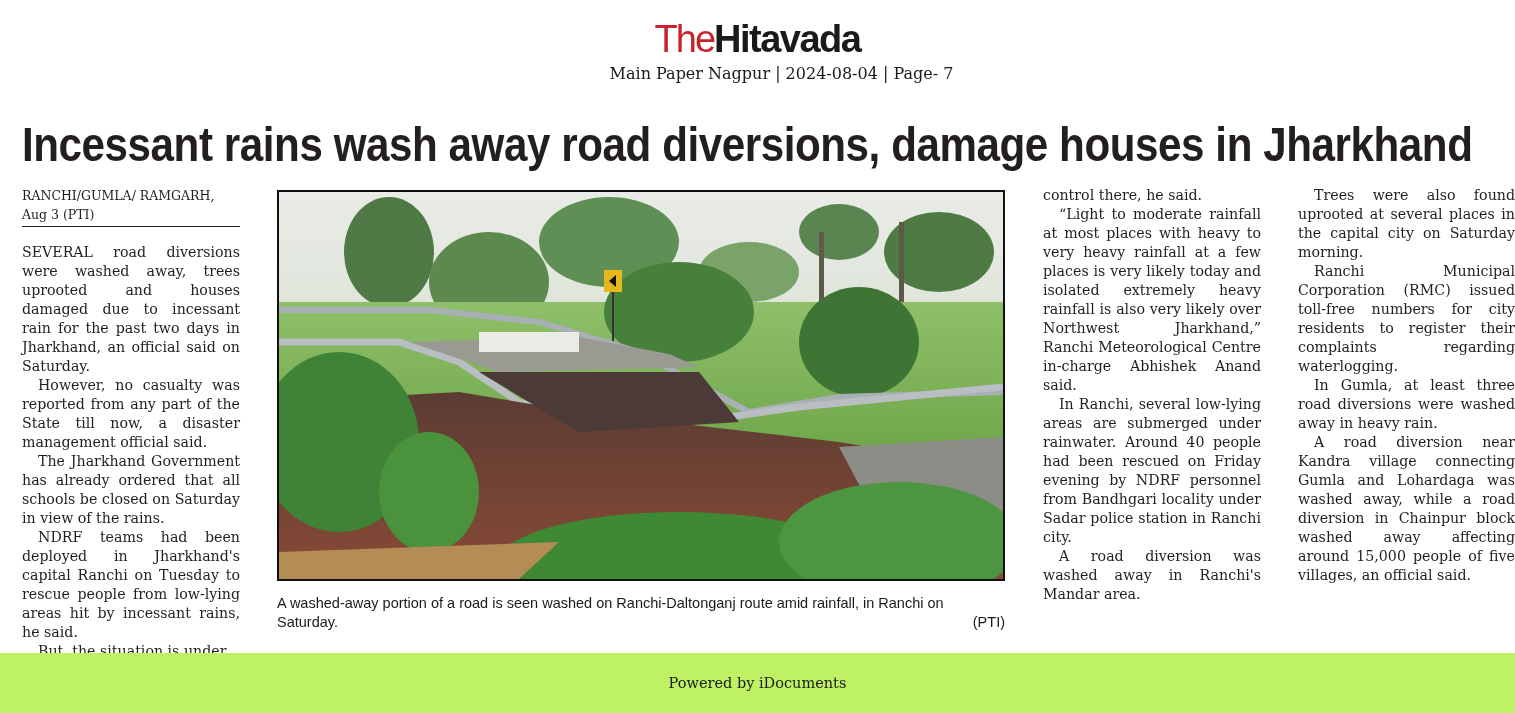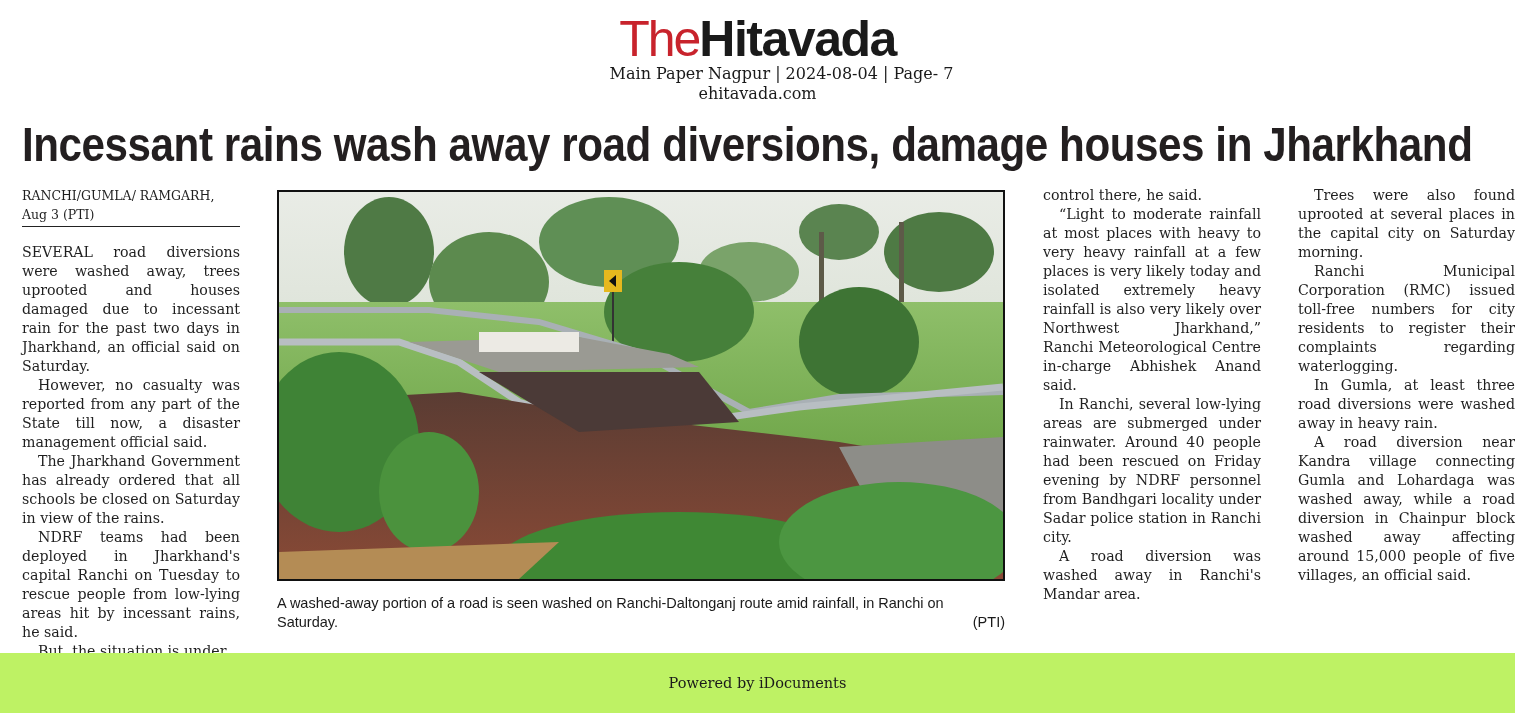--- a/index.html
+++ b/index.html
@@ -1,20 +1,20 @@
 <!DOCTYPE html>
 <html><head>
   <meta charset="utf-8">
   <style>
     * { box-sizing: border-box; margin: 0; padding: 0; }
     html, body { width: 1515px; height: 713px; background: #ffffff; overflow: hidden; }
     body { position: relative; font-family: "DejaVu Serif", serif; color: #1a1a1a; }
 
     .masthead { position: absolute; top: 18px; left: 0; width: 1515px; text-align: center; }
-    .logo { font-family: "Liberation Sans", sans-serif; font-weight: bold; font-size: 50px; letter-spacing: -1.5px; line-height: 42px; }
+    .logo { font-family: "Liberation Sans", sans-serif; font-weight: bold; font-size: 38px; letter-spacing: -1.5px; line-height: 42px; }
     .logo .the { color: #c8232c; font-weight: normal; letter-spacing: -2px; }
     .logo .hit { color: #1a1a1a; }
     .meta { font-family: "DejaVu Serif", serif; font-size: 16px; line-height: 20px; color: #1a1a1a; margin-top: 4px; padding-left: 48px; }
     .site { font-family: "DejaVu Serif", serif; font-size: 16px; line-height: 20px; color: #1a1a1a; }
 
     .headline {
       position: absolute; top: 115px; left: 22px; width: 1492px;
       font-family: "Liberation Sans", sans-serif; font-weight: bold;
       font-size: 49px; line-height: 58px; color: #231f20;
       transform: scaleX(0.86); transform-origin: left top; white-space: nowrap;
@@ -40,21 +40,20 @@
     .footer span { font-family: "DejaVu Serif", serif; font-size: 14.5px; color: #1a1a1a; }
   </style>
 </head>
 <body>
 
 <div class="masthead">
   <div class="logo">
     <span class="the">The</span><span class="hit">Hitavada</span>
   </div>
   <div class="meta">Main Paper Nagpur | 2024-08-04 | Page- 7</div>
-  <div class="site">ehitavada.com</div>
 </div>
 
 <h1 class="headline">Incessant rains wash away road diversions, damage houses in Jharkhand</h1>
 
 <div class="col col1">
   <div class="dateline">
     <div>RANCHI/GUMLA/ RAMGARH,</div>
     <div>Aug 3 (PTI)</div>
   </div>
   <p class="first">SEVERAL road diversions were washed away, trees uprooted and houses damaged due to incessant rain for the past two days in Jharkhand, an official said on Saturday.</p>

